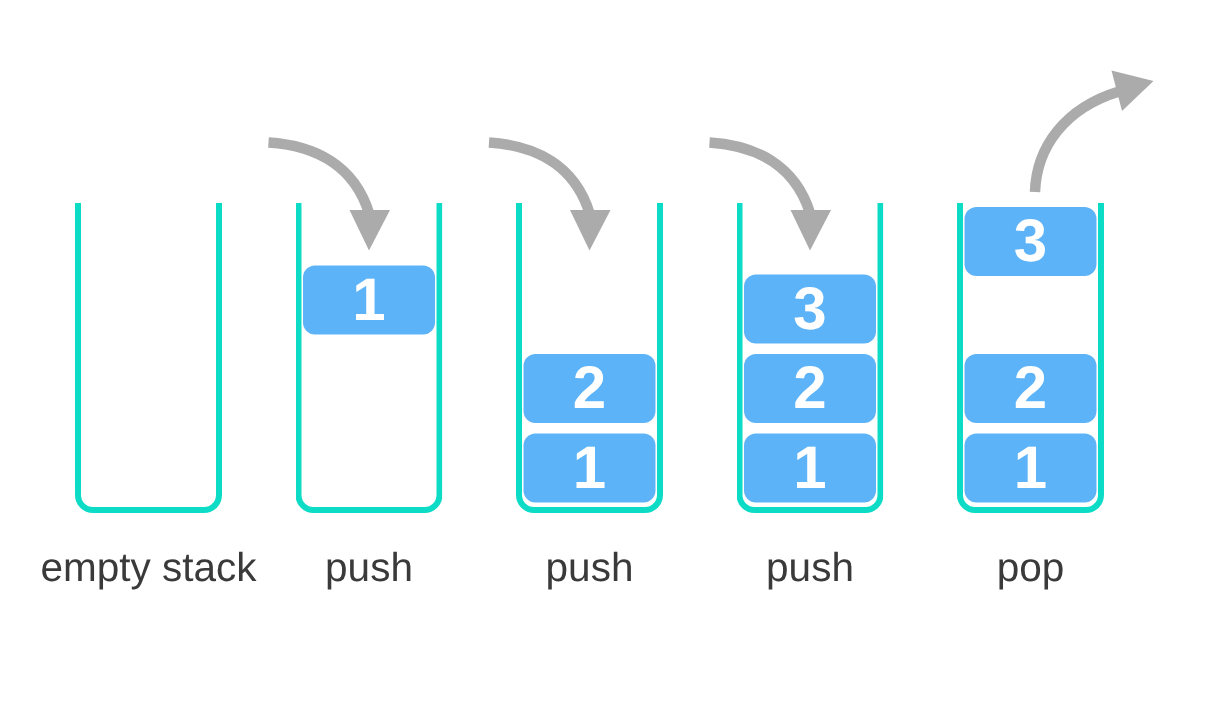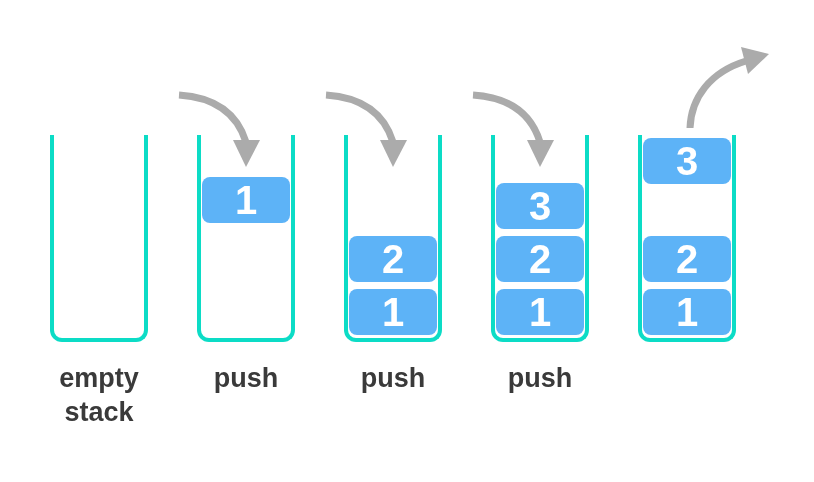--- a/index.html
+++ b/index.html
@@ -41,21 +41,21 @@
     line-height: 46px;
     text-align: center;
   }
   .stage-label {
     position: absolute;
     top: 361px;
     width: 148px;
     text-align: center;
     color: var(--labelc, #3a3a3a);
     font-size: 27px;
-    font-weight: 700;
+    font-weight: 400;
     line-height: 34px;
   }
   .arrow-svg { position: absolute; overflow: visible; }
   .arrow-path { fill: none; stroke: var(--arrow, #ababab); stroke-width: 7; stroke-linecap: butt; }
   .arrow-head { fill: var(--arrow, #ababab); stroke: none; }
 </style>
 </head>
 <body>
 
 <div class="canvas">
@@ -104,15 +104,16 @@
   <div class="stage">
     <svg class="arrow-svg" style="left:678px;top:40px" width="100" height="92" viewBox="0 0 100 92">
       <path class="arrow-path" d="M12,88 C 13,58 32,32 68,21"></path>
       <polygon class="arrow-head" points="63,7 70,34 91,14"></polygon>
     </svg>
     <div class="container" style="left:638px">
         <div class="block" style="top: 3px;">3</div>
         <div class="block" style="top: 101px;">2</div>
         <div class="block" style="top: 154px;">1</div>
       </div>
+    <div class="stage-label" style="left:613px">pop</div>
   </div>
 
 </div>
 
 </body></html>

